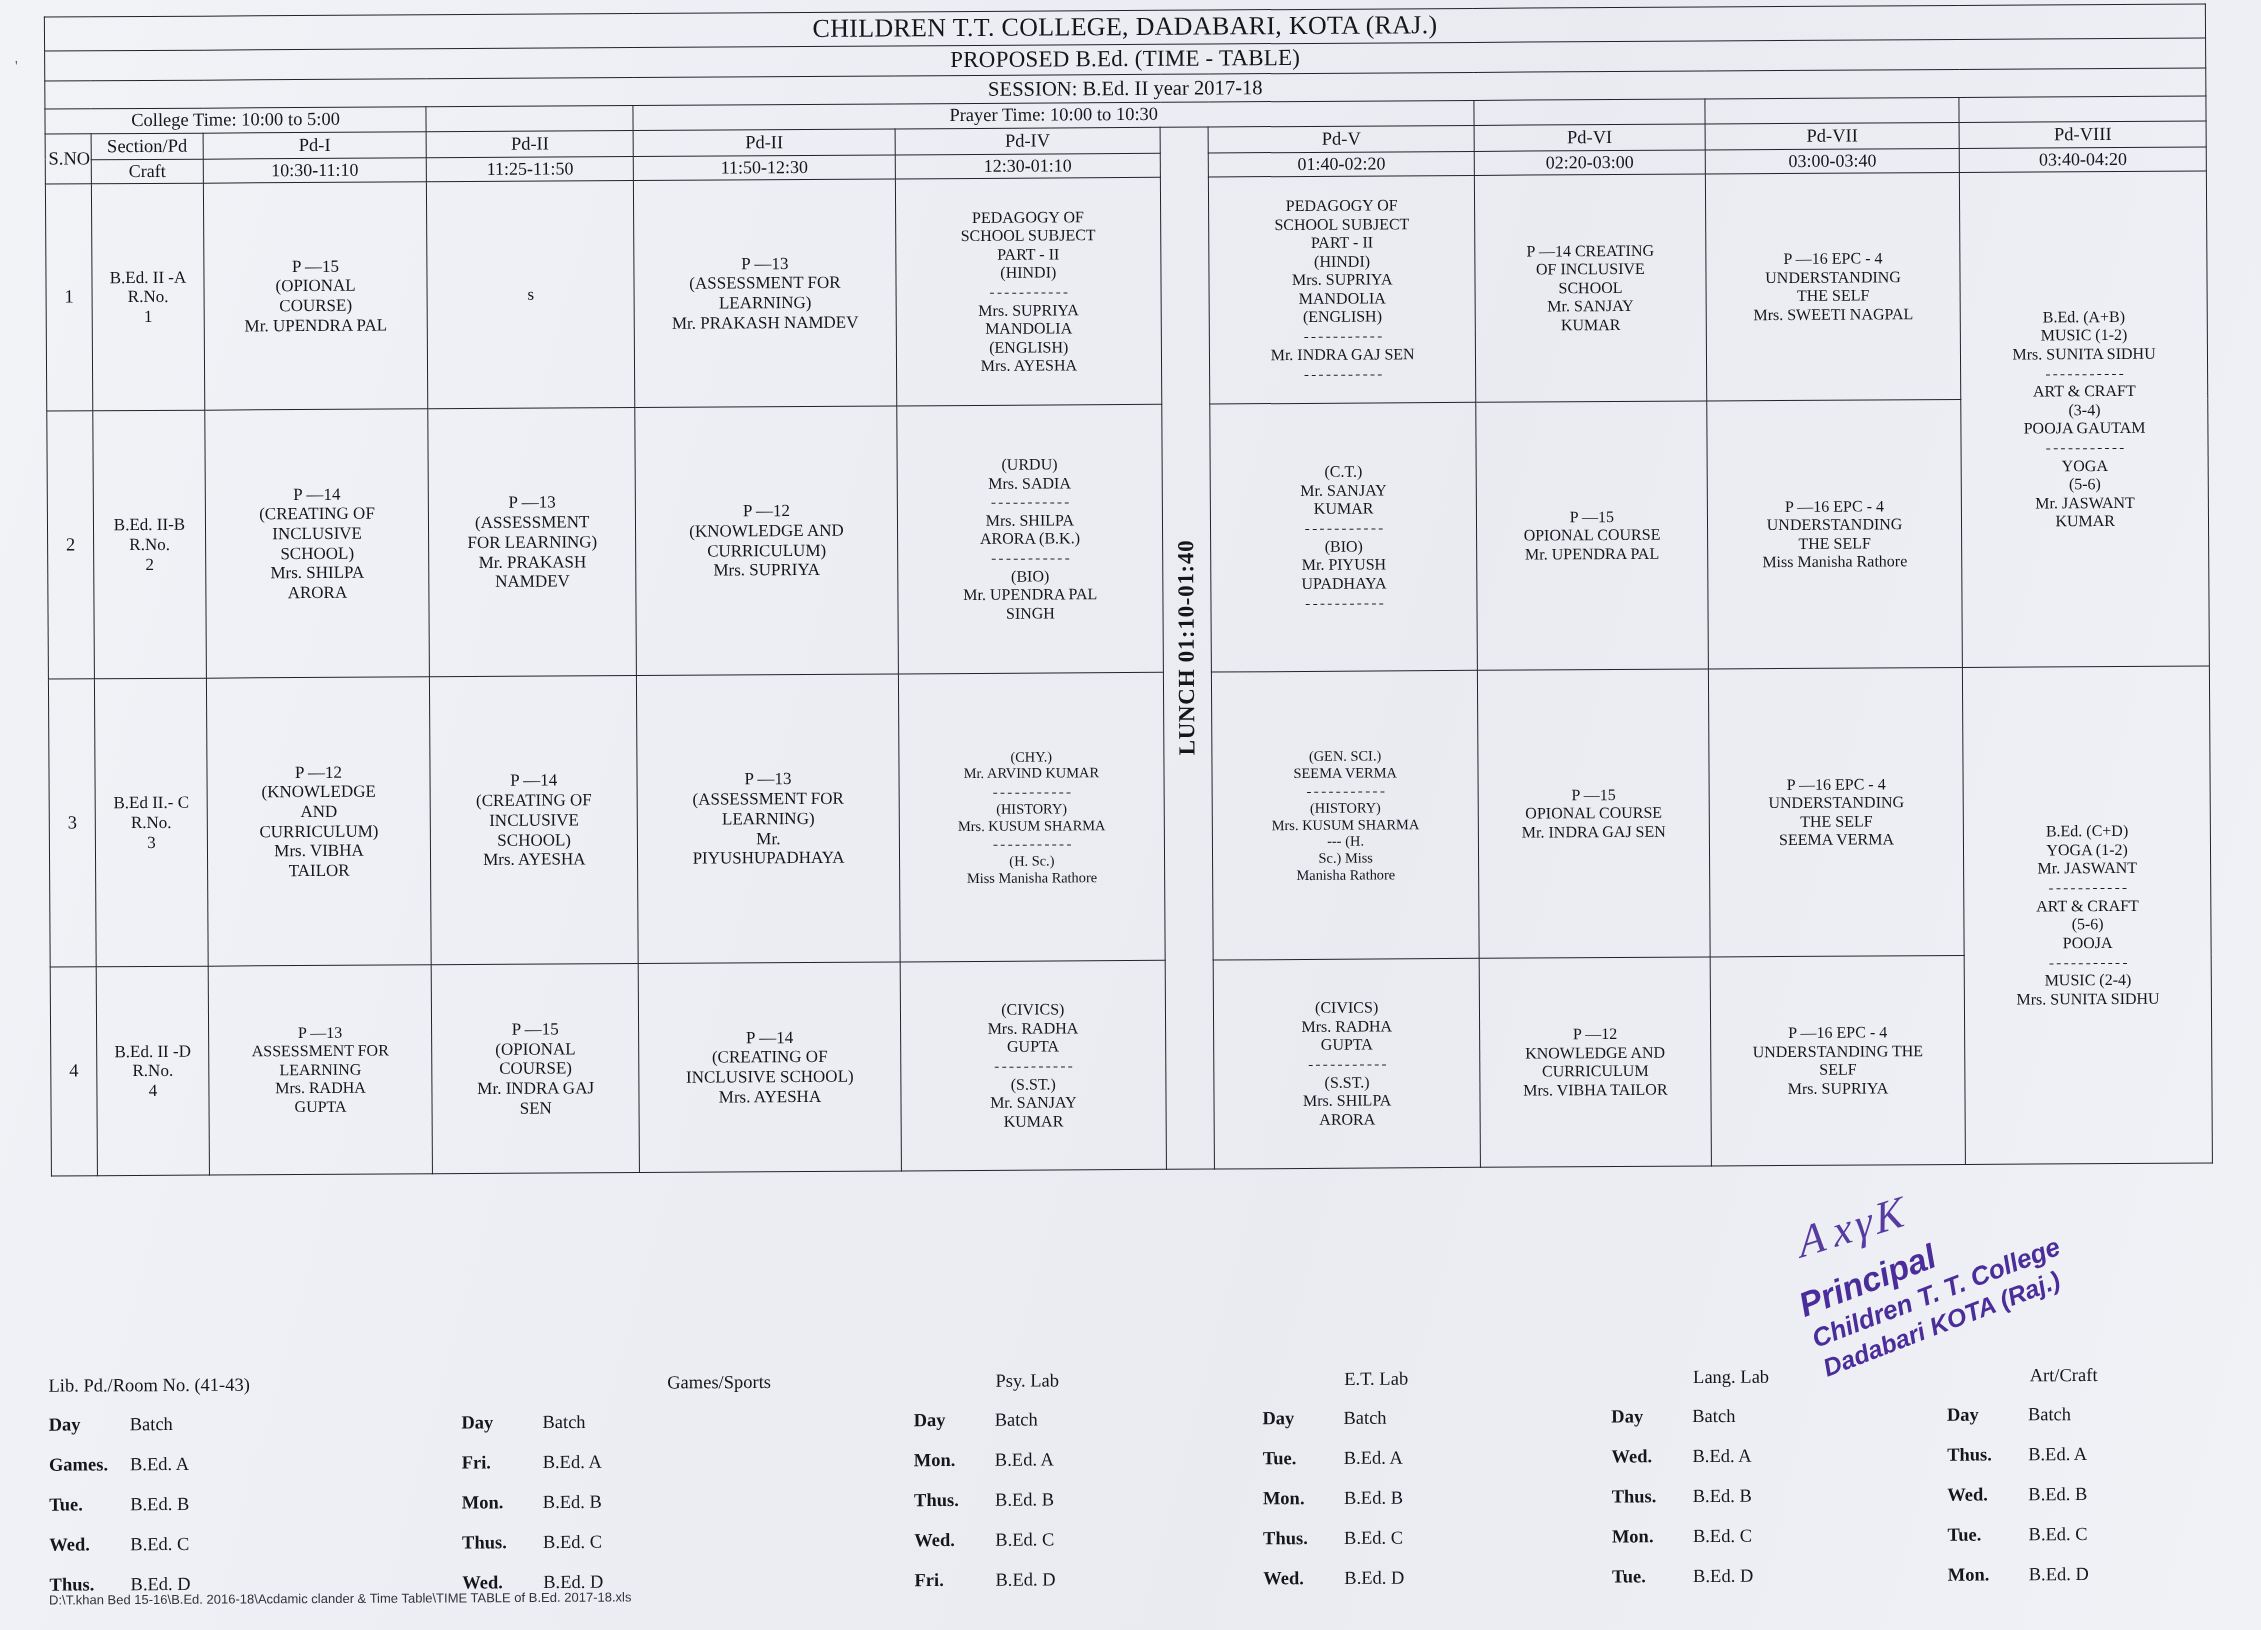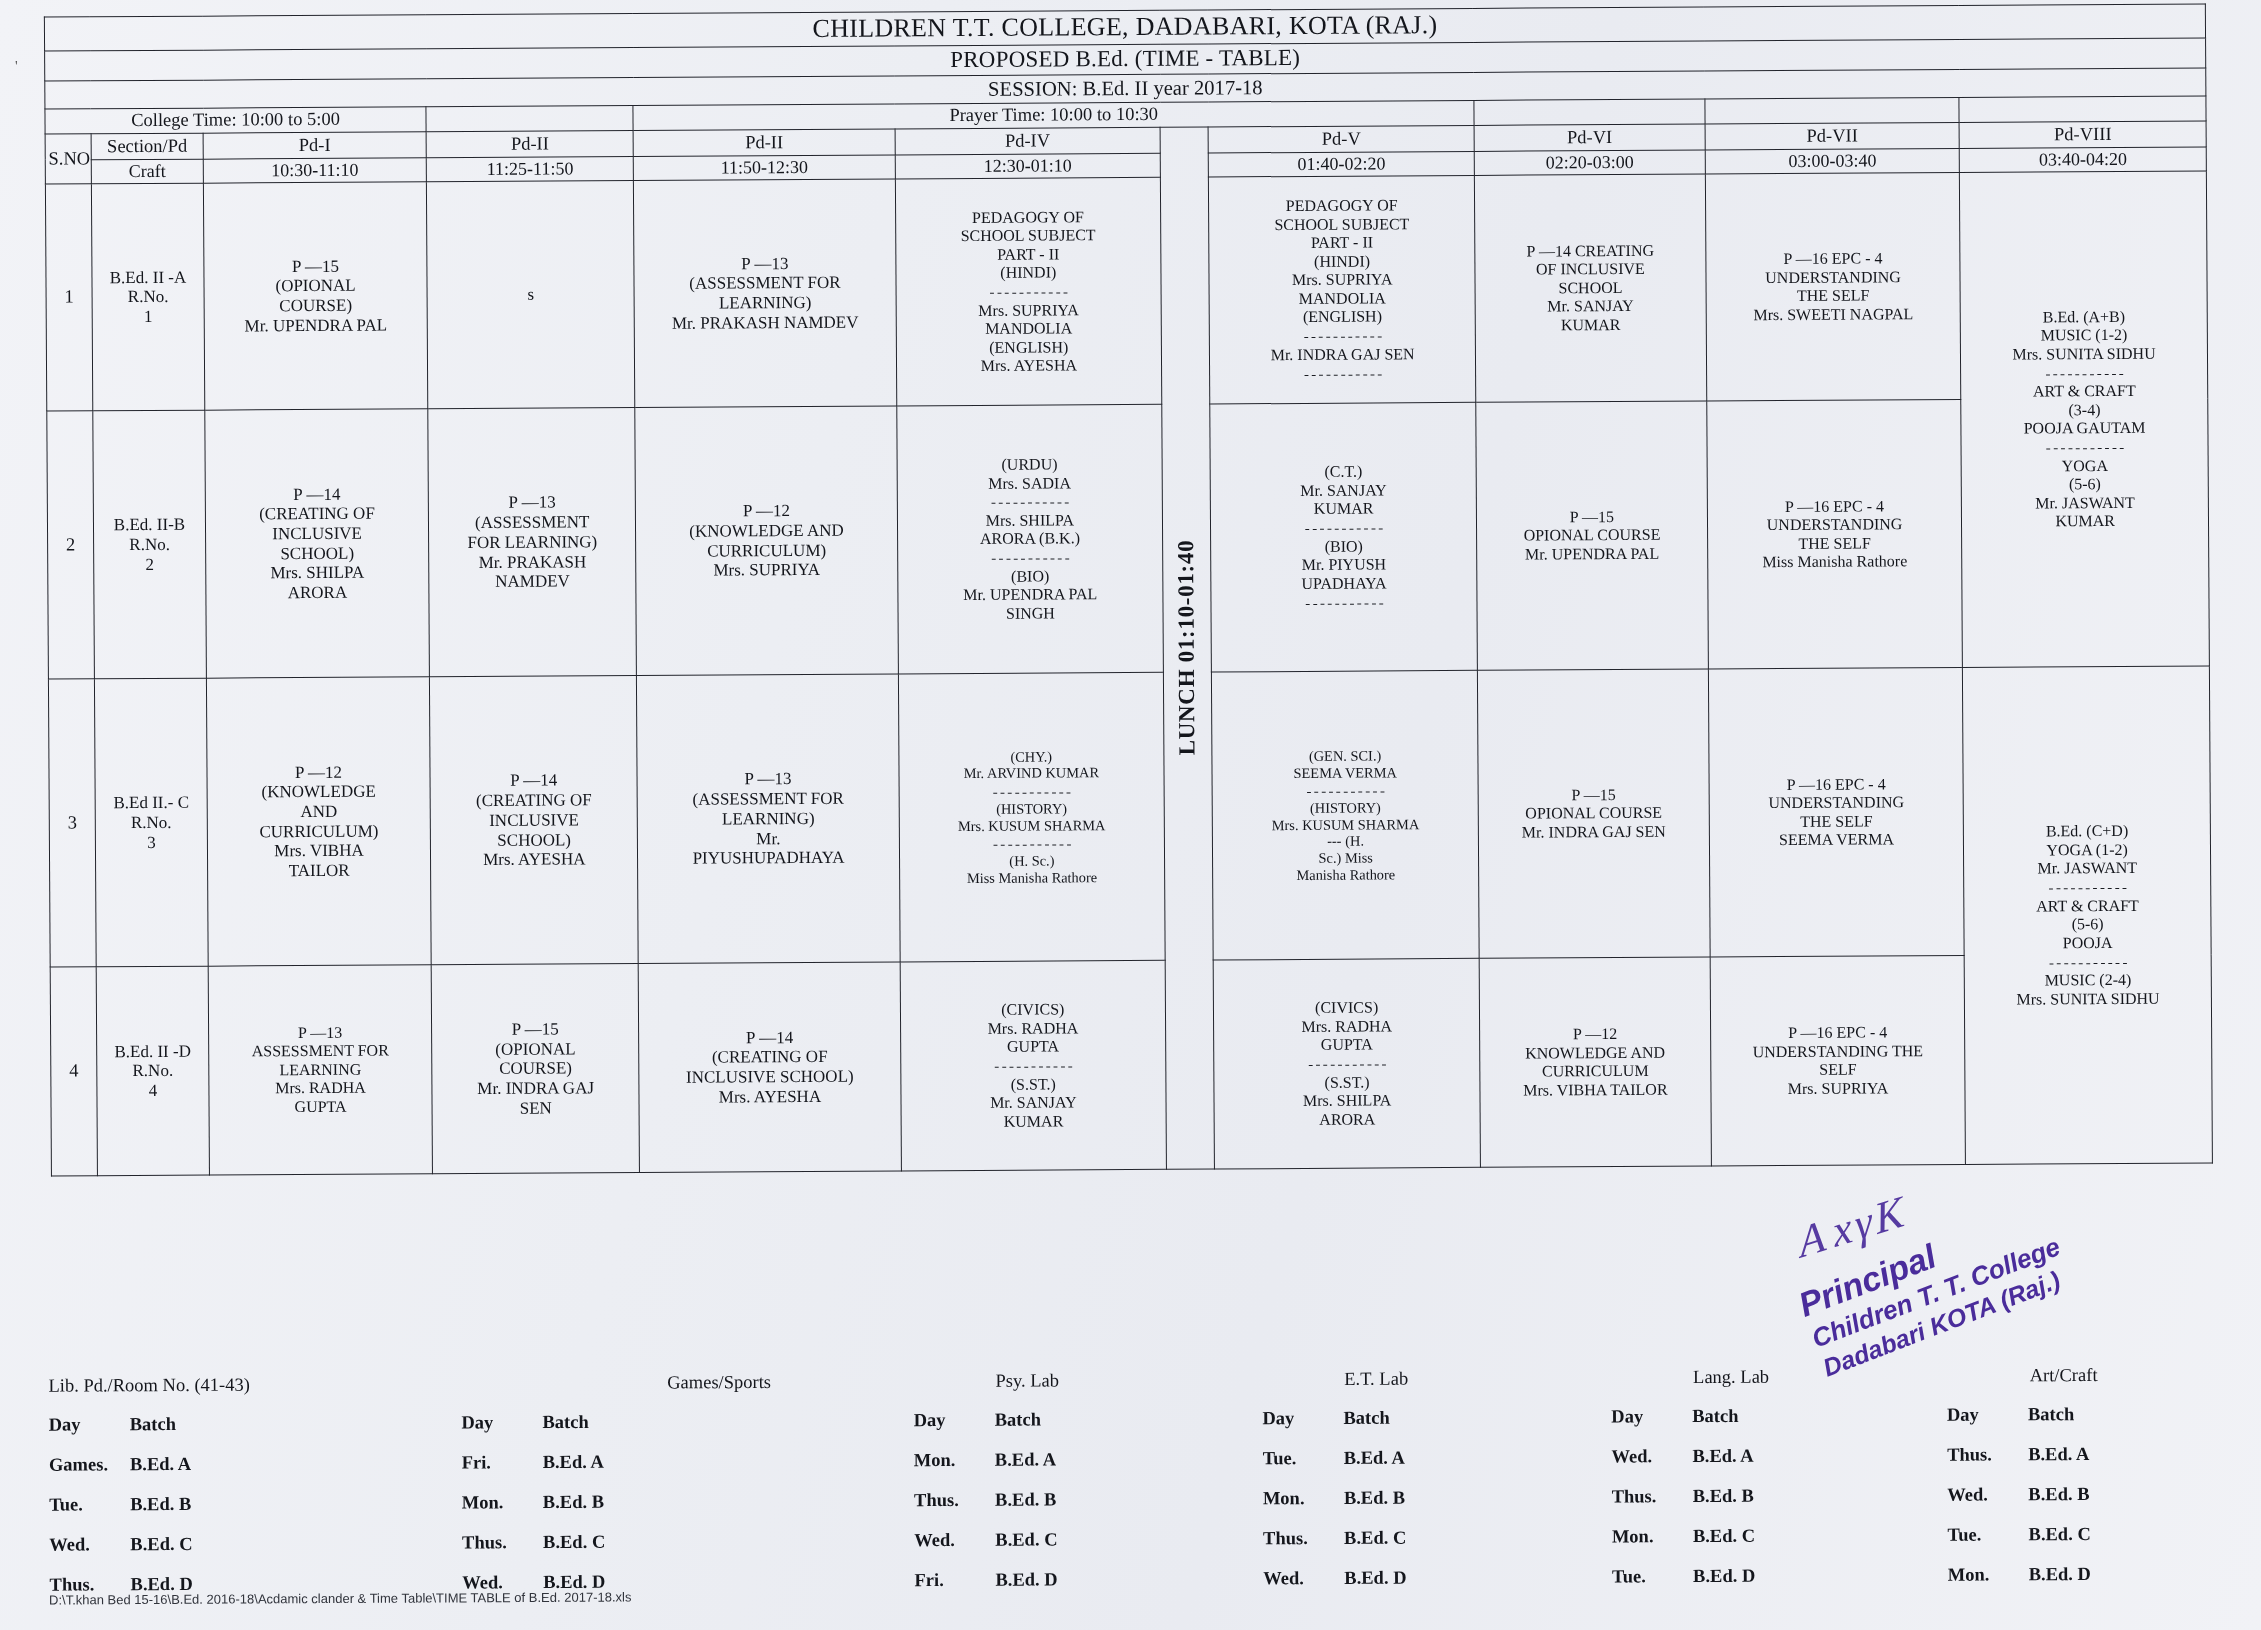--- a/index.html
+++ b/index.html
@@ -74,21 +74,21 @@
     transform:rotate(-0.3deg);
   }
   .labs{
     display:flex;
     width:100%;
   }
   .labcol{position:relative;}
   .labtitle{font-size:18.5px;margin-bottom:18px;white-space:nowrap;}
   .labrow{display:flex;font-size:18.5px;margin-bottom:19px;}
   .labday{width:81px;font-weight:bold;}
-  .labbatch{width:103px;font-weight:bold;}
+  .labbatch{width:103px;}
   .fpath{
     position:absolute;
     left:49px;top:1591px;
     font-family:"Liberation Sans", sans-serif;
     font-size:13px;
     color:#31343c;
     transform:rotate(-0.3deg);
     white-space:nowrap;
   }
   

